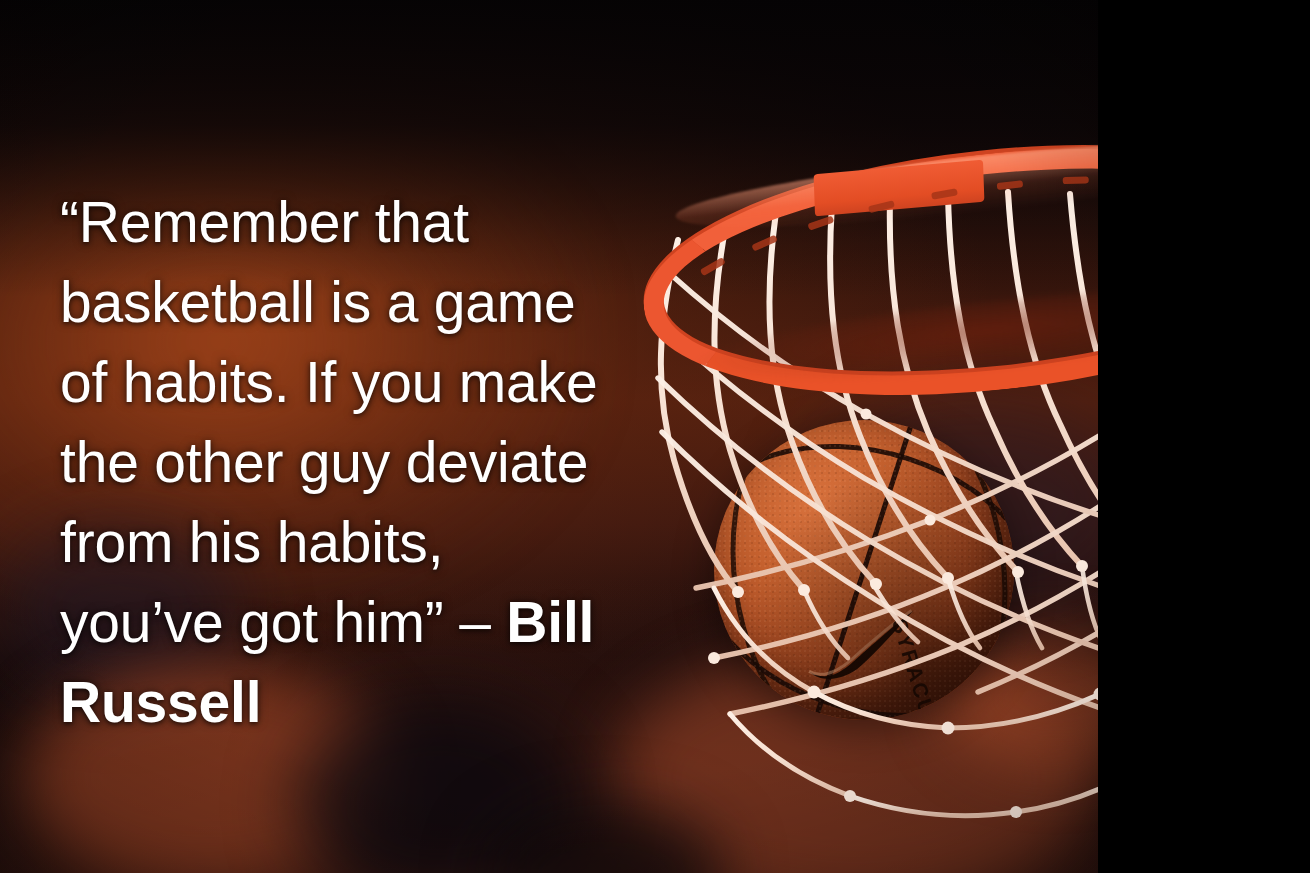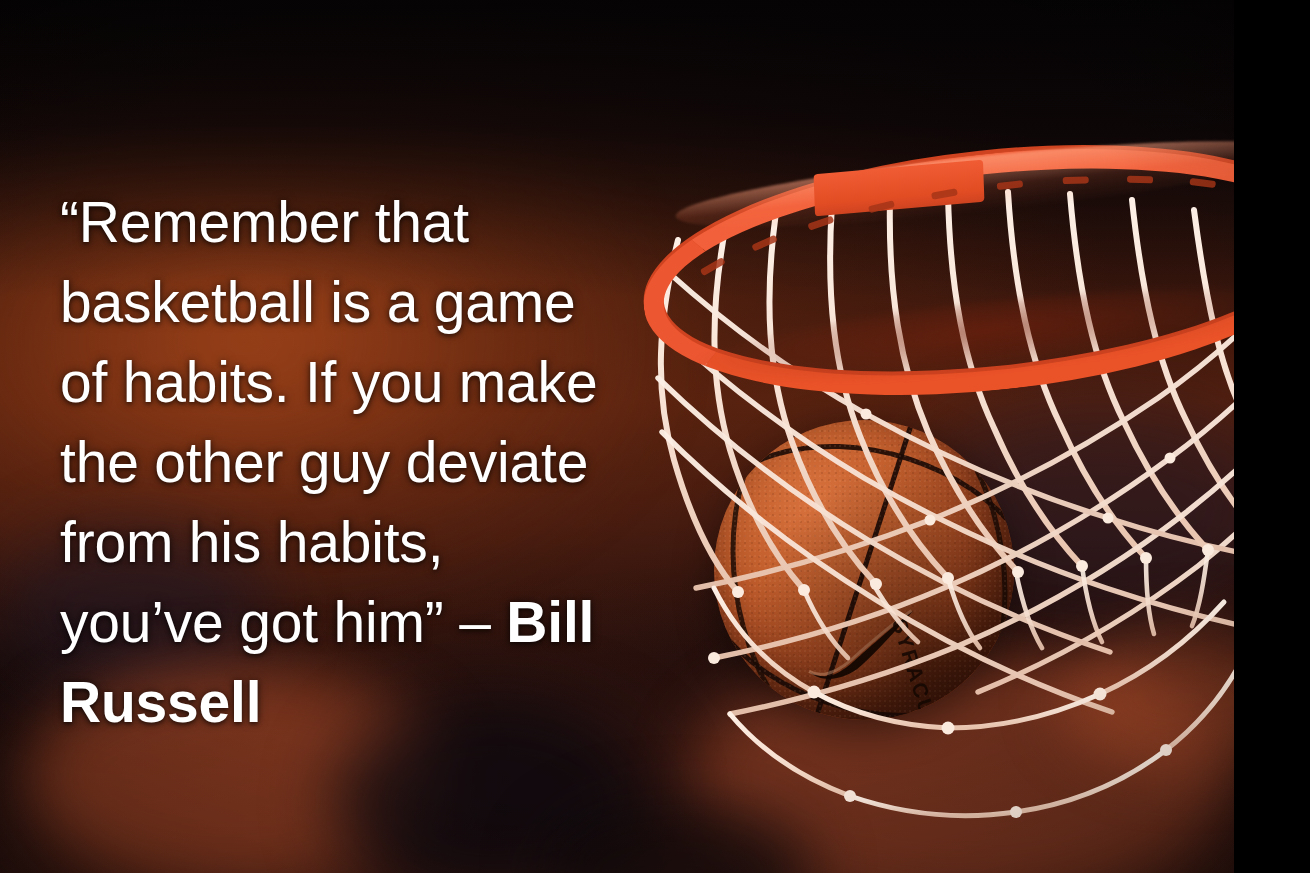--- a/index.html
+++ b/index.html
@@ -2,21 +2,21 @@
 <html><head>
 <meta charset="utf-8">
 <style>
   html, body {
     margin: 0;
     padding: 0;
     background: #000;
   }
   #stage {
     position: relative;
-    width: 1234px;
+    width: 1098px;
     height: 873px;
     overflow: hidden;
     background: #404040;
     font-family: "Liberation Sans", sans-serif;
   }
 
   
   .bg-base {
     position: absolute;
     inset: 0;

